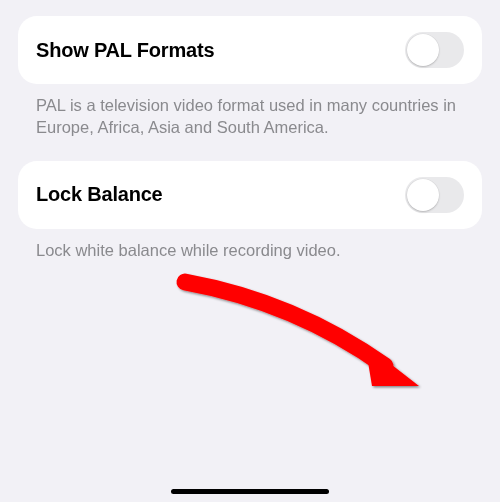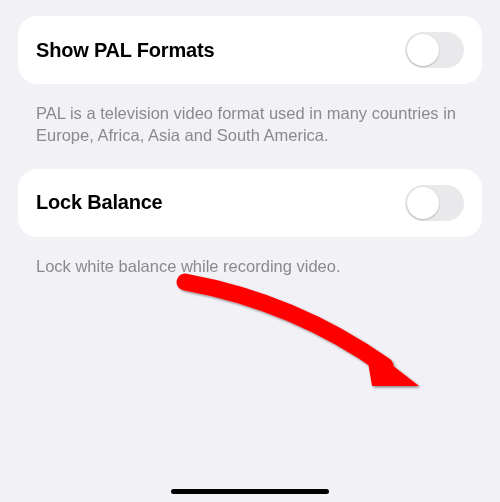--- a/index.html
+++ b/index.html
@@ -30,21 +30,21 @@
     .setting-label {
       font-size: 20px;
       font-weight: 600;
       color: #000;
       letter-spacing: -0.2px;
     }
     .footer-text {
       font-size: 16.5px;
       color: #8a8a8e;
       line-height: 1.35;
-      padding: 18px 18px 22px 18px;
+      padding: 10px 18px 22px 18px;
     }
     .toggle {
       width: 59px;
       height: 36px;
       border-radius: 18px;
       position: relative;
       flex-shrink: 0;
     }
     .toggle.off {
       background: #e9e9eb;

